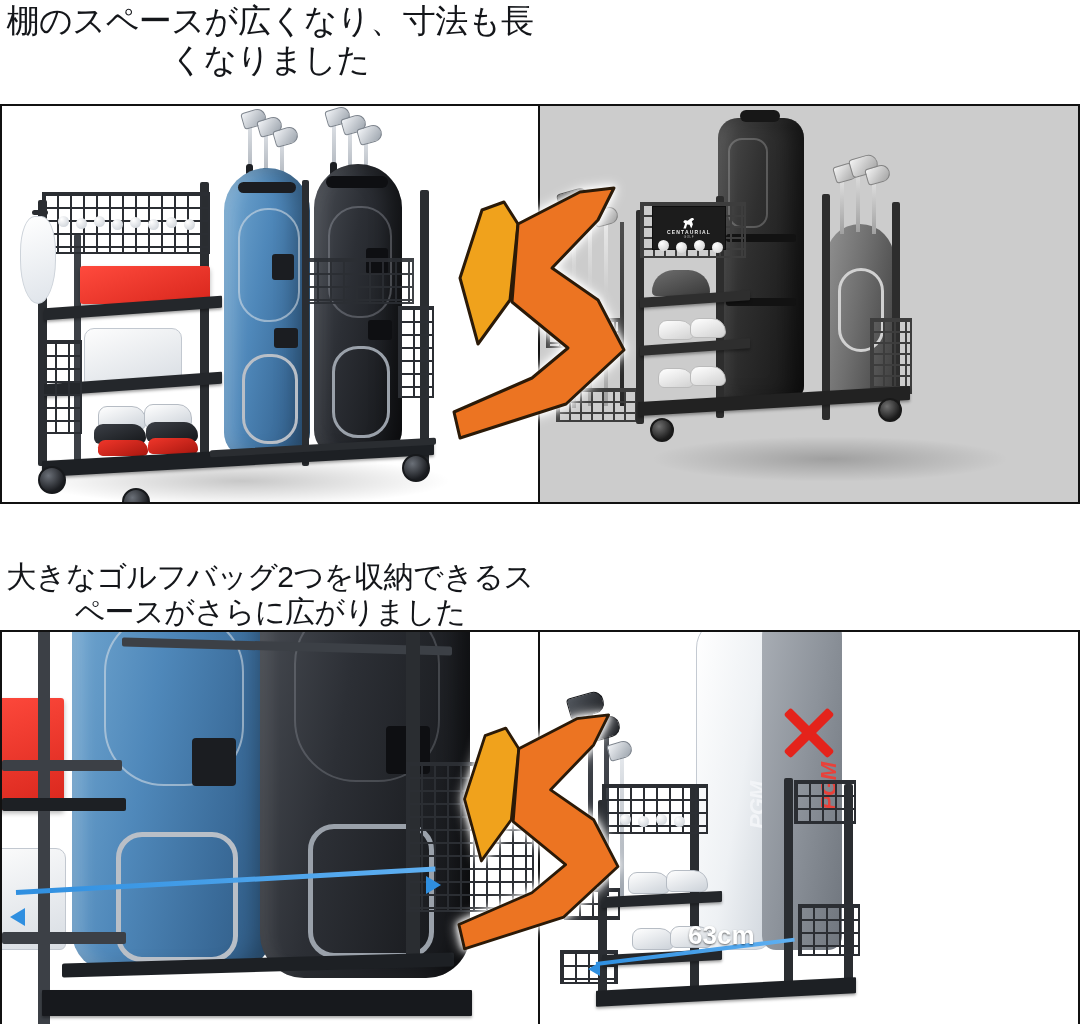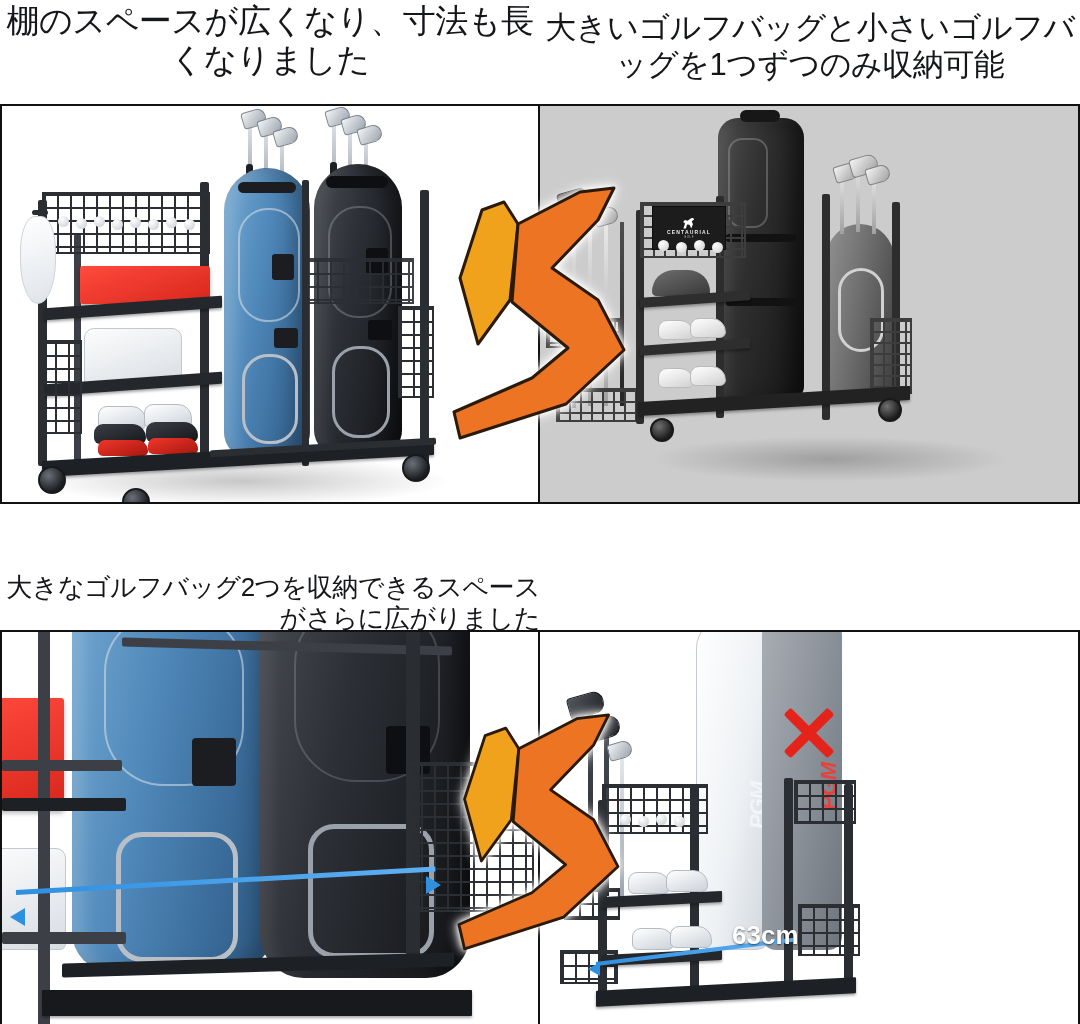--- a/index.html
+++ b/index.html
@@ -5,21 +5,21 @@
   html,body{margin:0;padding:0;background:#fff;}
   body{width:1080px;height:1024px;overflow:hidden;
        font-family:"Liberation Sans","DejaVu Sans",sans-serif;color:#111;}
   .page{position:relative;width:1080px;height:907px;border-radius:31px;}
 
   
   .caption{position:absolute;text-align:center;line-height:1.18;
            font-weight:400;color:#14161a;letter-spacing:-0.5px;}
   .cap-tl{left:0;top:2px;width:540px;font-size:33px;}
   .cap-tr{left:540px;top:10px;width:540px;font-size:31px;}
-  .cap-bl{left:0;top:572px;width:540px;font-size:26px;text-align:right;}
+  .cap-bl{left:0;top:559px;width:540px;font-size:30px;}
   .cap-br{left:540px;top:548px;width:540px;font-size:31px;}
 
   
   .panel{position:absolute;overflow:hidden;border:2px solid #111;box-sizing:border-box;}
   .p-tl{left:0;top:104px;width:540px;height:400px;background:#fff;}
   .p-tr{left:538px;top:104px;width:542px;height:400px;background:#cccccc;}
   .p-bl{left:0;top:630px;width:540px;height:394px;background:#fff;border-bottom:none;}
   .p-br{left:538px;top:630px;width:542px;height:394px;background:#fff;border-bottom:none;}
 
   
@@ -111,21 +111,20 @@
   .pgm.red{color:#e8413a;}
   .floor{position:absolute;border-radius:50%;
          background:radial-gradient(ellipse at center,rgba(0,0,0,.22),rgba(0,0,0,0) 70%);}
 </style>
 </head>
 <body>
 
 <div class="page">
 
   <div class="caption cap-tl">棚のスペースが広くなり、寸法も長くなりました</div>
-  <div class="caption cap-tr">大きいゴルフバッグと小さいゴルフバッグを1つずつのみ収納可能</div>
   <div class="caption cap-bl">大きなゴルフバッグ2つを収納できるスペースがさらに広がりました</div>
 
   <div class="panel p-tl">
     <div class="floor" style="left:30px;top:350px;width:420px;height:50px;"></div>
 
     <div class="rack">
 
       <div class="shaft" style="left:246px;top:6px;height:80px;"></div>
       <div class="head" style="left:240px;top:4px;"></div>
       <div class="shaft" style="left:262px;top:14px;height:74px;"></div>
@@ -361,21 +360,21 @@
     <div class="shoe w" style="left:92px;top:296px;width:40px;height:20px;"></div>
     <div class="shoe w" style="left:130px;top:294px;width:40px;height:20px;"></div>
     <div class="shelf" style="left:62px;top:320px;width:120px;height:11px;transform:skewY(-3deg);"></div>
 
     <div class="shelf" style="left:56px;top:352px;width:260px;height:16px;transform:skewY(-3deg);background:#1d2024;"></div>
 
     <div class="mline" style="left:56px;top:330px;width:200px;height:4px;
          transform:rotate(-7deg);transform-origin:left center;"></div>
     <div class="arrowhead ah-left" style="left:48px;top:330px;border-right-width:12px;
          border-top-width:7px;border-bottom-width:7px;"></div>
-    <div class="mlabel" style="left:148px;top:288px;font-size:26px;margin-left:44px;">63cm</div>
+    <div class="mlabel" style="left:148px;top:288px;font-size:26px;">63cm</div>
   </div>
 
   <div class="vs" style="left:452px;top:700px;width:186px;height:262px;">
     <svg viewBox="0 0 196 280" width="186" height="262" aria-hidden="true">
       <g stroke="#2b1a08" stroke-width="3" stroke-linejoin="round">
         <path d="M34 38 L12 106 L30 172 L62 128 L70 52 L56 30 Z" fill="#f0a21c"></path>
         <path d="M70 52 L64 130 L120 176 L84 206 L6 240 L12 266 L118 232 L176 178 L150 128 L104 96 L150 48 L166 16 L132 20 Z" fill="#ec7422"></path>
       </g>
     </svg>
   </div>

